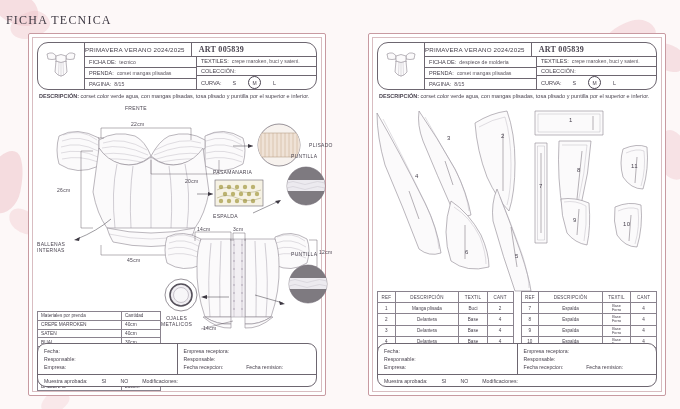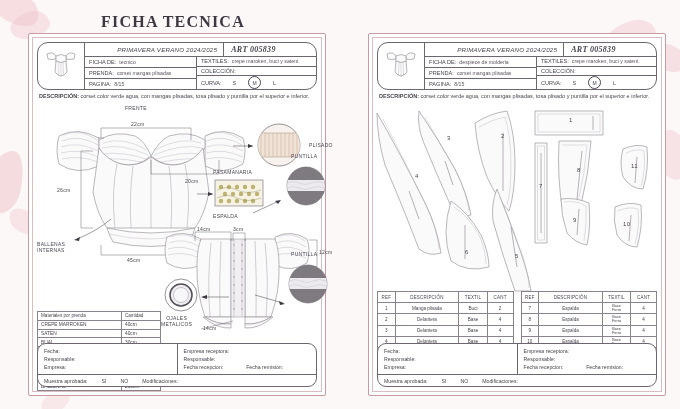--- a/index.html
+++ b/index.html
@@ -19,22 +19,22 @@
   .p6{width:38px;height:26px;background:#eec3c9;right:-6px;top:44px;transform:rotate(30deg);opacity:.45;}
   .p7{width:34px;height:50px;background:#f0c8ce;right:-10px;top:130px;transform:rotate(-20deg);opacity:.45;}
   .p8{width:26px;height:18px;background:#f3ced3;right:18px;top:182px;transform:rotate(15deg);opacity:.4;}
   .p9{width:30px;height:20px;background:#f1cad0;left:40px;top:392px;transform:rotate(-30deg);opacity:.35;}
 
   .sheet{position:absolute;top:0;background:transparent;}
   .sheet-left{left:6px;width:334px;height:409px;}
   .sheet-right{left:346px;width:334px;height:409px;}
 
   .sheet-title{
-    text-align:center;font-size:16px;letter-spacing:1.2px;
-    font-family:"Liberation Serif", serif;font-weight:700;
+    font-size:12px;letter-spacing:1.2px;
+    font-family:"Liberation Serif", serif;font-weight:400;
     color:#3d3842;margin-top:13px;
   }
   .frame{
     position:absolute;left:22px;right:14px;top:33px;bottom:13px;
     border:1.6px solid #c89aa1;border-radius:2px;background:#ffffff;
     box-shadow:0 0 0 1px #fff inset;
   }
   .frame-inner{position:absolute;inset:3px;border:0.7px solid #d9bdc1;}
   .content{position:absolute;inset:6px;}
 
@@ -43,23 +43,22 @@
     position:relative;border:0.8px solid #6d6670;border-radius:11px;
     height:46px;margin:2px 2px 0 2px;overflow:hidden;background:#fff;
   }
   .hdr-grid{display:flex;height:100%;}
   .hdr-thumb{
     width:46px;flex:0 0 46px;display:flex;align-items:center;justify-content:center;
     border-right:0.8px solid #6d6670;
   }
   .hdr-cols{flex:1;display:flex;flex-direction:column;}
   .hdr-top{
-    height:13px;display:flex;align-items:center;justify-content:center;
+    height:13px;display:flex;align-items:center;justify-content:flex-start;
     border-bottom:0.8px solid #6d6670;
-    font-style:italic;
   }
   .hdr-season{font-size:6.2px;letter-spacing:.2px;padding-right:6px;}
   .hdr-art{
     font-size:8px;font-weight:700;letter-spacing:.3px;
     border-left:0.8px solid #6d6670;padding:0 8px 0 7px;height:13px;
     display:flex;align-items:center;font-family:"Liberation Serif", serif;
   }
   .hdr-rows{flex:1;display:flex;}
   .hdr-c1{flex:0 0 48%;display:flex;flex-direction:column;border-right:0.8px solid #6d6670;}
   .hdr-c2{flex:1;display:flex;flex-direction:column;}

